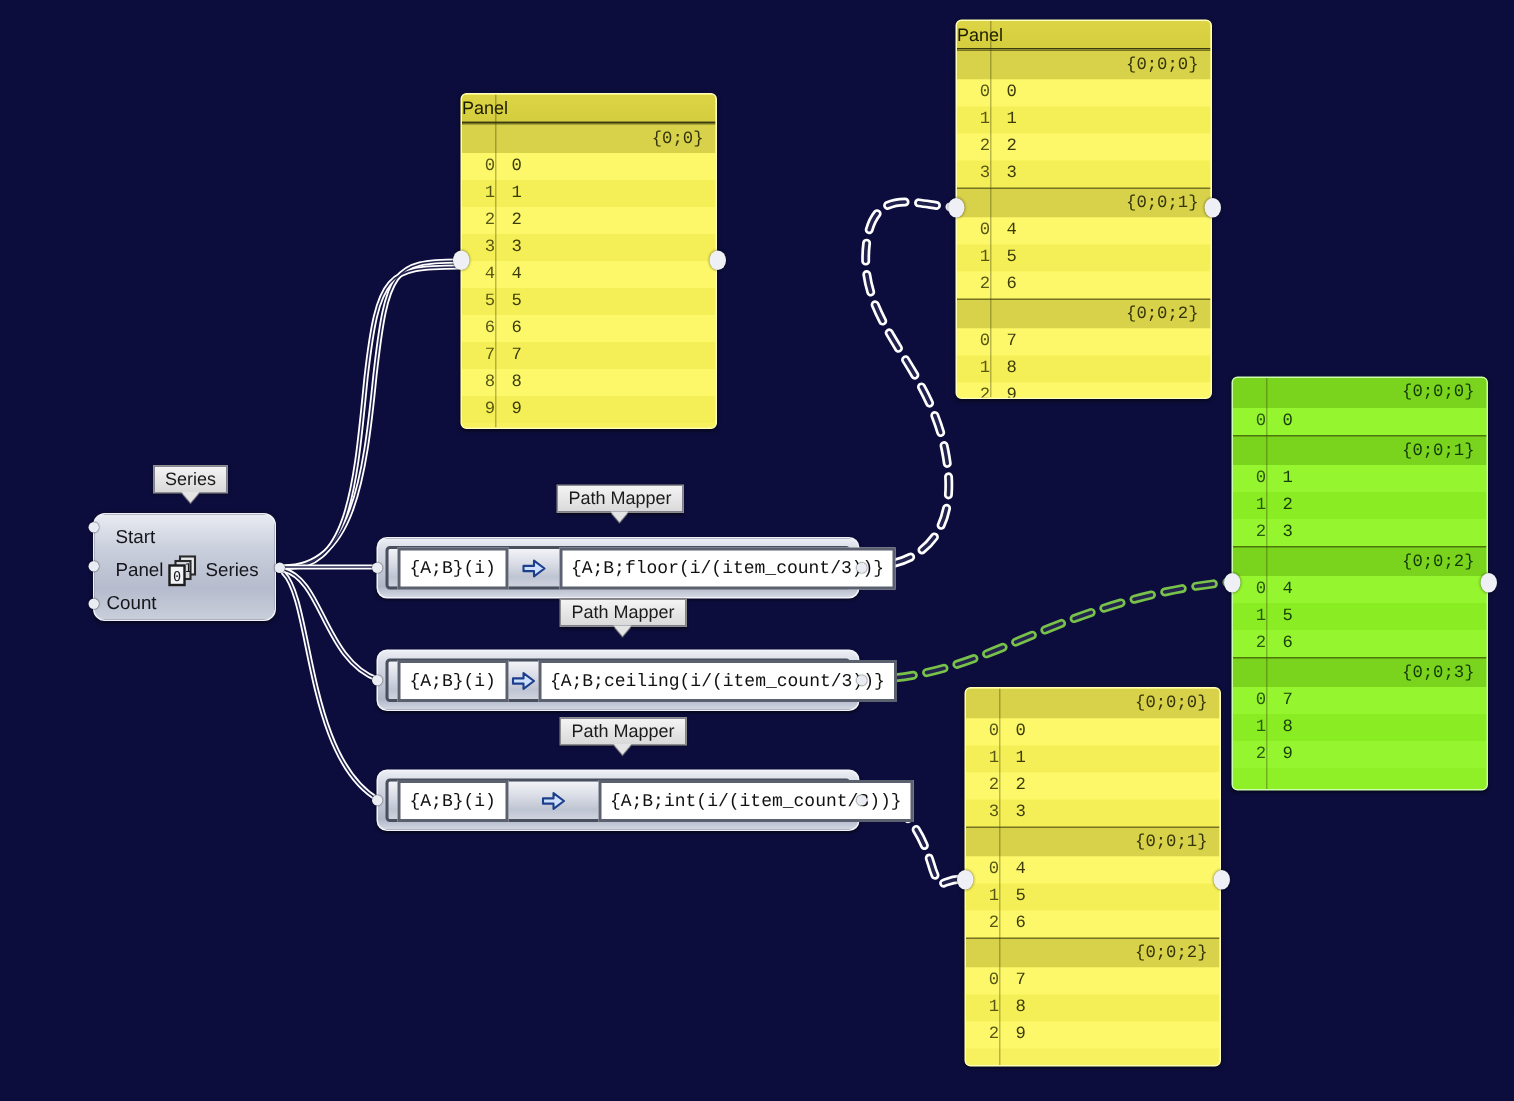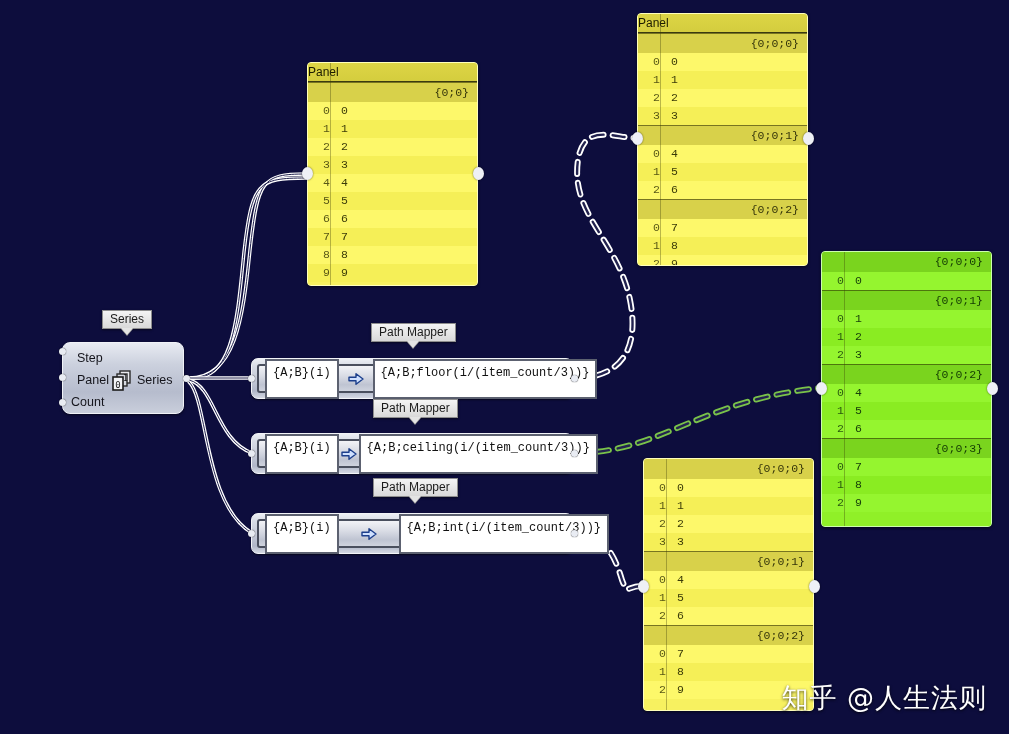--- a/index.html
+++ b/index.html
@@ -31,21 +31,21 @@
     display:flex;align-items:center;
   }
   .pm-field{
     background:#ffffff;
     border:2px solid #5c6170;
     font-family:"Liberation Mono", monospace;
     font-size:12px;color:#111;
     padding:2px 6px;
     white-space:nowrap;
     box-sizing:border-box;
-    height:40px;line-height:20px;
+    height:28px;line-height:20px;
   }
   .pm-arrow{
     flex:0 0 auto;
     display:flex;align-items:center;justify-content:center;
     width:34px;
   }
 
   
   .series-body{
     position:absolute;
@@ -204,21 +204,21 @@
       <path d="M576,533 C 606,533 616,560 622,580 C 628,596 626,586 642,586"></path>
     </g>
   </svg>
 
   <div class="bubble" style="left:102px;top:310px;">
     <span>Series</span>
     <span class="tail"></span>
   </div>
 
   <div class="series-body" style="left:62px;top:342px;width:122px;height:72px;">
-    <span class="sp" style="left:14px;top:8px;">Step</span>
+    <span class="sp" style="left:14px;top:8px;">Start</span>
     <span class="sp" style="left:14px;top:30px;">Panel</span>
     <span class="sp" style="left:8px;top:52px;">Count</span>
     <span class="sp" style="left:74px;top:30px;">Series</span>
 
     <span style="position:absolute;left:48px;top:26px;width:24px;height:24px;">
       <svg viewBox="0 0 24 24" width="24" height="24">
         <rect x="9" y="2" width="10" height="12" fill="#e9eaee" stroke="#2a2a2a" stroke-width="1.4"></rect>
         <rect x="6" y="5" width="10" height="12" fill="#d8dae1" stroke="#2a2a2a" stroke-width="1.4"></rect>
         <rect x="2" y="8" width="10" height="13" fill="#f2f3f6" stroke="#1c1c1c" stroke-width="1.6"></rect>
         <text x="7" y="18.5" font-size="9" font-family="DejaVu Sans Mono, monospace" text-anchor="middle" fill="#1c1c1c">0</text>
@@ -478,14 +478,13 @@
       <div class="data-row a">
         <span class="idx">2</span>
         <span class="val">9</span>
       </div>
       <div class="panel-filler" style="height:60px;"></div>
       <div class="col-rule" style="left:22px;"></div>
     </div>
   <span class="nub" style="left:638px;top:580px;"></span>
   <span class="nub" style="left:809px;top:580px;"></span>
 
-  <div id="watermark">知乎 @人生法则</div>
 </div>
 
 </body></html>

